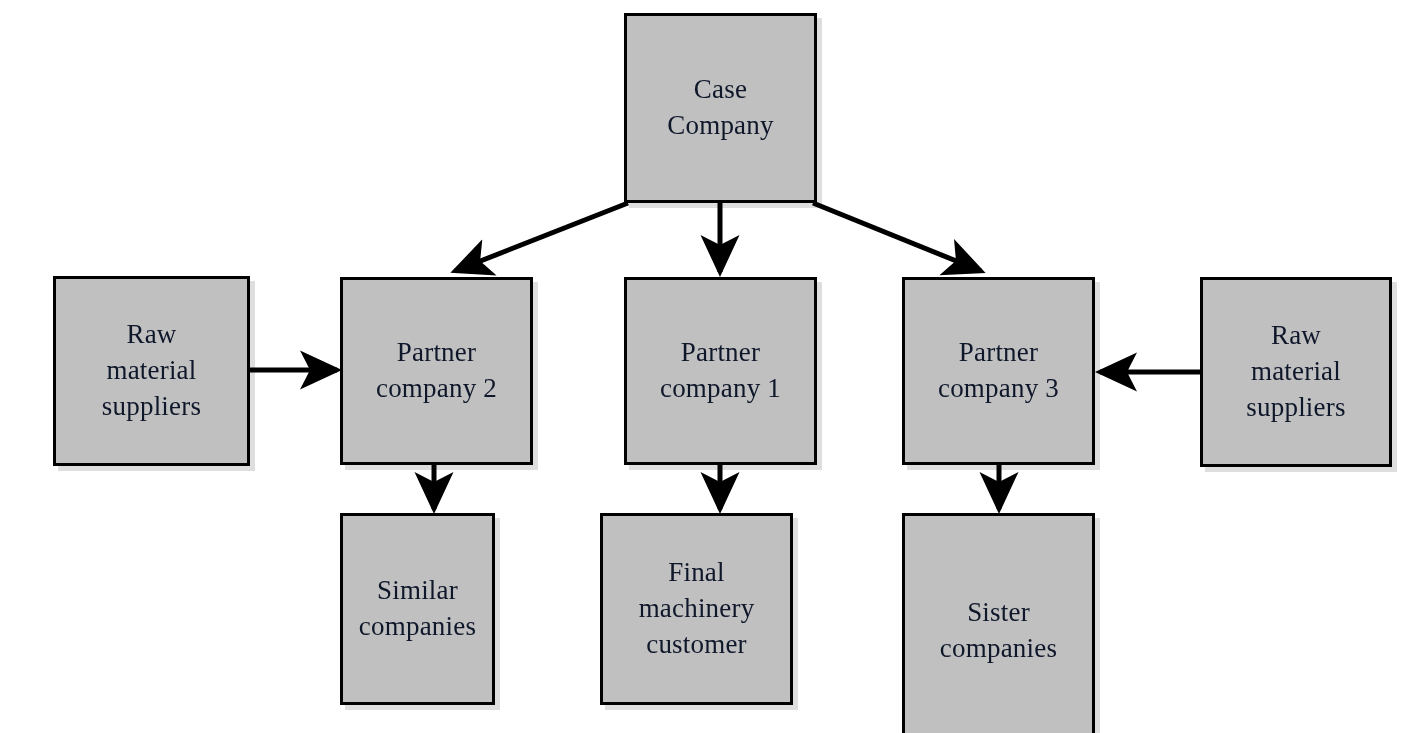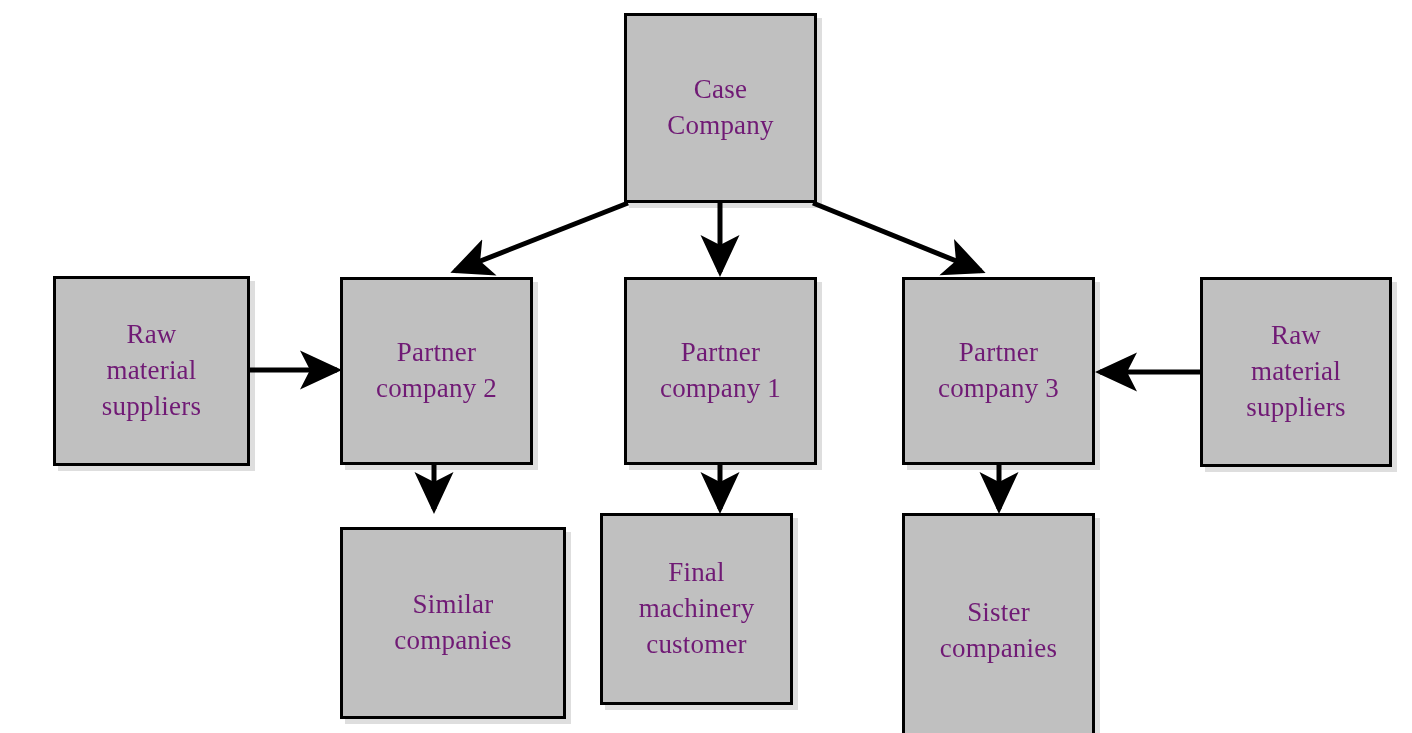--- a/index.html
+++ b/index.html
@@ -41,21 +41,21 @@
     display: flex;
     align-items: center;
     justify-content: center;
     text-align: center;
   }
 
   .node-label {
     display: block;
     font-size: 27px;
     line-height: 1.33;
-    color: #701a75;
+    color: #0f172a;
     letter-spacing: 0.2px;
     white-space: pre-line;
     padding: 0 6px;
   }
 </style>
 </head>
 <body style="background: rgb(255, 255, 255);">
 
 <div id="diagram-canvas">
 
@@ -108,21 +108,21 @@
     <span class="node-label">Partner
 company 3</span>
   </div>
 
   <div class="node" id="node-raw-material-suppliers-right" style="left: 1200px; top: 277px; width: 192px; height: 190px; background: rgb(192, 192, 192); border-color: rgb(0, 0, 0);">
     <span class="node-label">Raw
 material
 suppliers</span>
   </div>
 
-  <div class="node" id="node-similar-companies" style="left: 340px; top: 527px; width: 226px; height: 192px; background: rgb(192, 192, 192); border-color: rgb(0, 0, 0);">
+  <div class="node" id="node-similar-companies" style="left: 340px; top: 513px; width: 155px; height: 192px; background: rgb(192, 192, 192); border-color: rgb(0, 0, 0);">
     <span class="node-label">Similar
 companies</span>
   </div>
 
   <div class="node" id="node-final-machinery-customer" style="left: 600px; top: 513px; width: 193px; height: 192px; background: rgb(192, 192, 192); border-color: rgb(0, 0, 0);">
     <span class="node-label">Final
 machinery
 customer</span>
   </div>
 

